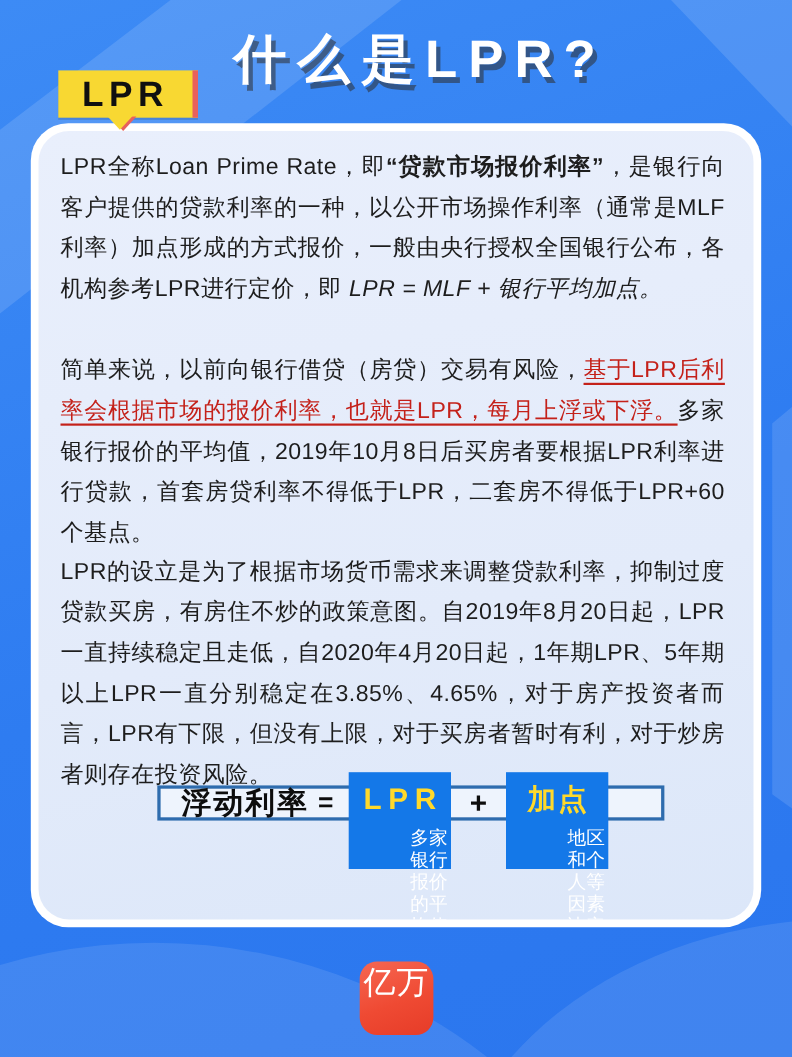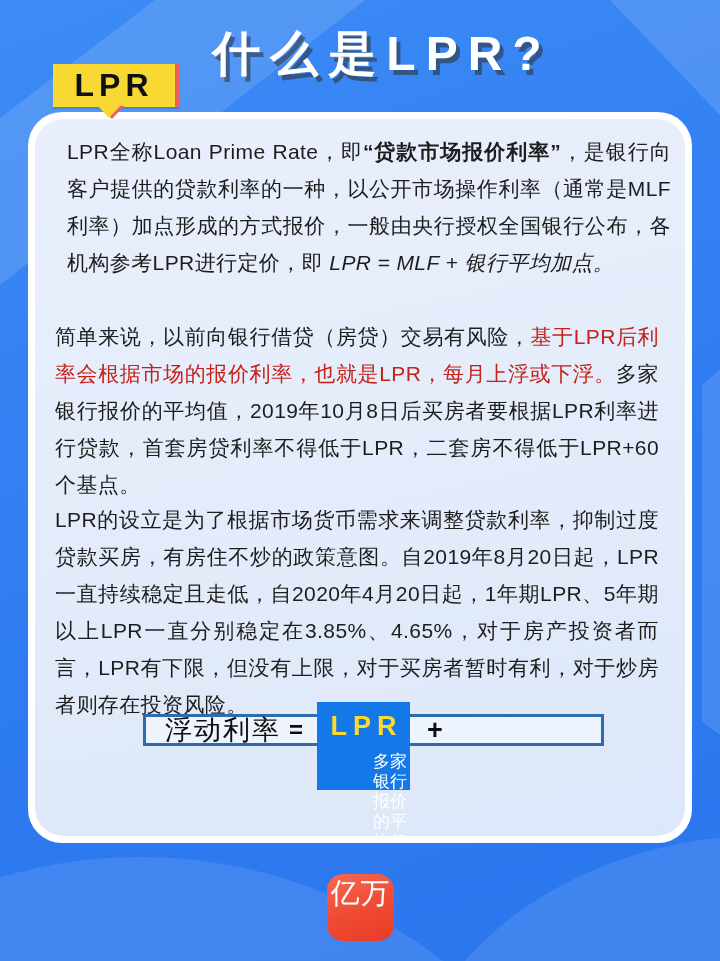--- a/index.html
+++ b/index.html
@@ -47,38 +47,38 @@
   .card-inner {
     position:absolute; inset:7px; border-radius:28px; overflow:hidden;
     background:linear-gradient(168deg, #e9effc 0%, var(--card_bg) 60%, #dce7f9 100%);
   }
 
   .para {
     position:absolute; left:20px; width:604px;
     font-size:21px; line-height:37px; color:var(--text_dark);
     letter-spacing:0.4px; text-align:justify;
   }
-  .para-1 { top:14px;margin-left:12px; }
+  .para-1 { top:14px; }
   .para-2 { top:199px; }
   .para-3 { top:382px; }
   .run-normal {}
   .run-bold { font-weight:bold; }
   .run-italic { font-style:italic; }
   .run-red_underline {
     color:var(--highlight_red);
-    text-decoration-thickness:2px; text-underline-offset:5px;
+    text-decoration:underline; text-decoration-thickness:2px; text-underline-offset:5px;
   }
 
   
   .f-band {
     position:absolute; left:108px; top:595px; width:461px; height:32px;
     background:#eef4fd; border:3px solid var(--band_border_blue); z-index:1;
   }
   .f-result {
-    position:absolute; left:19px; top:-1px; font-size:27px; font-weight:normal;
+    position:absolute; left:19px; top:-1px; font-size:27px; font-weight:bold;
     color:#0d0d0d; line-height:28px; letter-spacing:2px;
   }
   .f-equals {
     position:absolute; left:143px; top:0; font-size:24px; font-weight:bold;
     color:#0d0d0d; line-height:26px;
   }
   .f-col {
     position:absolute; top:583px; width:93px; height:88px;
     background:var(--formula_blue); color:#ffffff; z-index:2;
   }
@@ -137,20 +137,24 @@
 
       <div class="f-band">
         <span class="f-result">浮动利率</span>
         <span class="f-equals">=</span>
       </div>
       <div class="f-col f-col-lpr">
         <div class="f-label">LPR</div>
         <div class="f-note">多家银行报价的平均值</div>
       </div>
       <div class="f-plus">+</div>
+      <div class="f-col f-col-add">
+        <div class="f-label">加点</div>
+        <div class="f-note">地区和个人等因素决定</div>
+      </div>
 
     </div>
   </div>
 
   <div class="brand-logo">
     <span>亿万</span>
   </div>
 
 </div>
 

